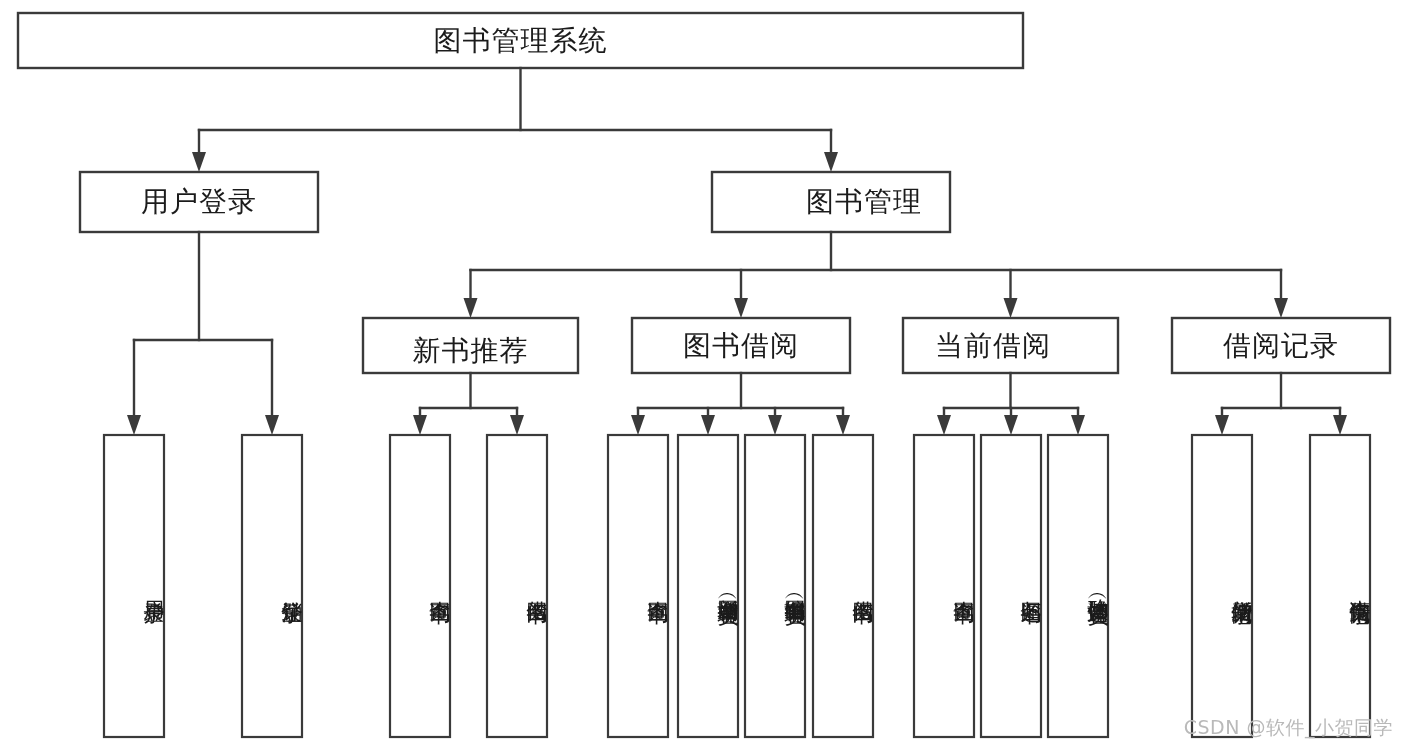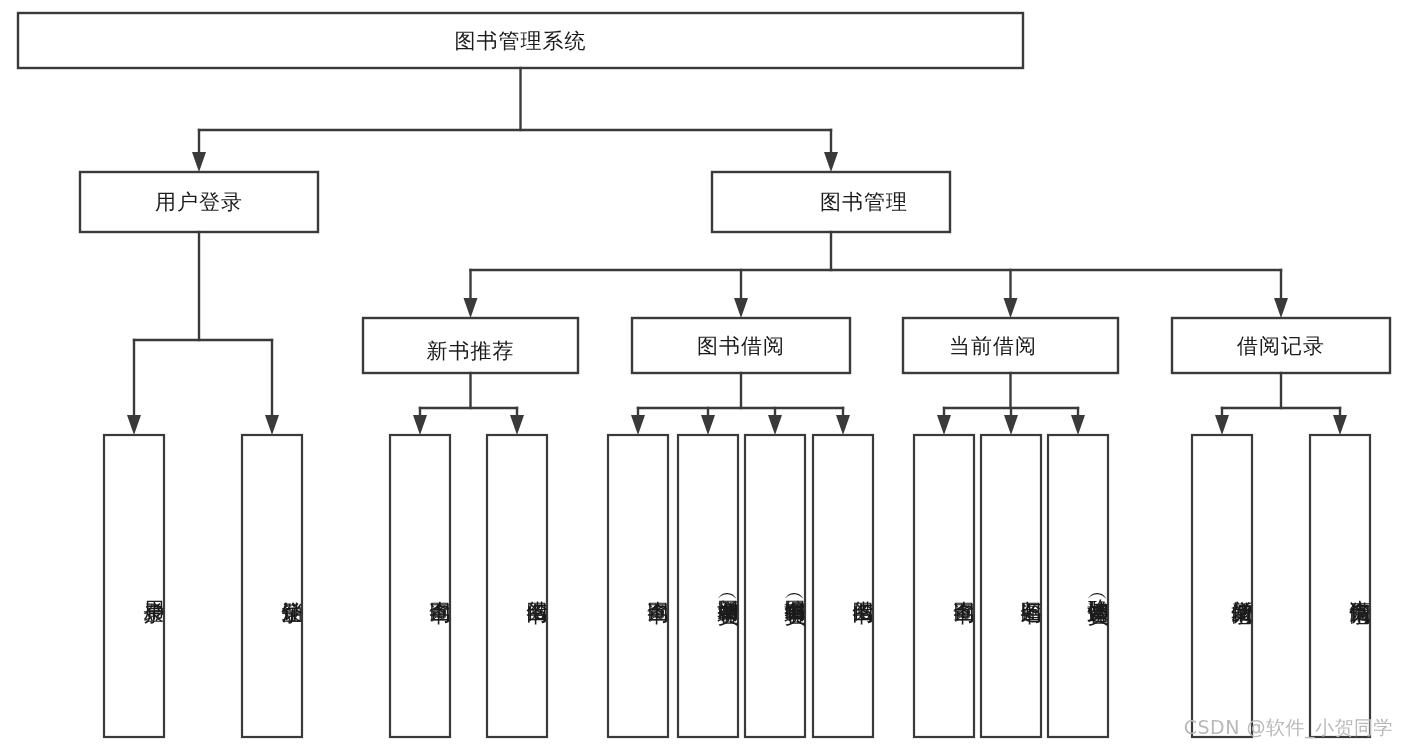--- a/index.html
+++ b/index.html
@@ -62,21 +62,21 @@
     letter-spacing: 1px;
     white-space: nowrap;
     pointer-events: none;
   }
   .hlabel-wrap {
     position: absolute;
     display: flex;
     align-items: center;
     justify-content: center;
     font-family: "DejaVu Sans", "Liberation Sans", sans-serif;
-    font-size: 21px;
+    font-size: 28px;
     color: #1b1b1b;
     letter-spacing: 1px;
     white-space: nowrap;
     pointer-events: none;
   }
   .watermark {
     position: absolute;
     right: 12px;
     bottom: 6px;
     font-family: "DejaVu Sans", "Liberation Sans", sans-serif;

